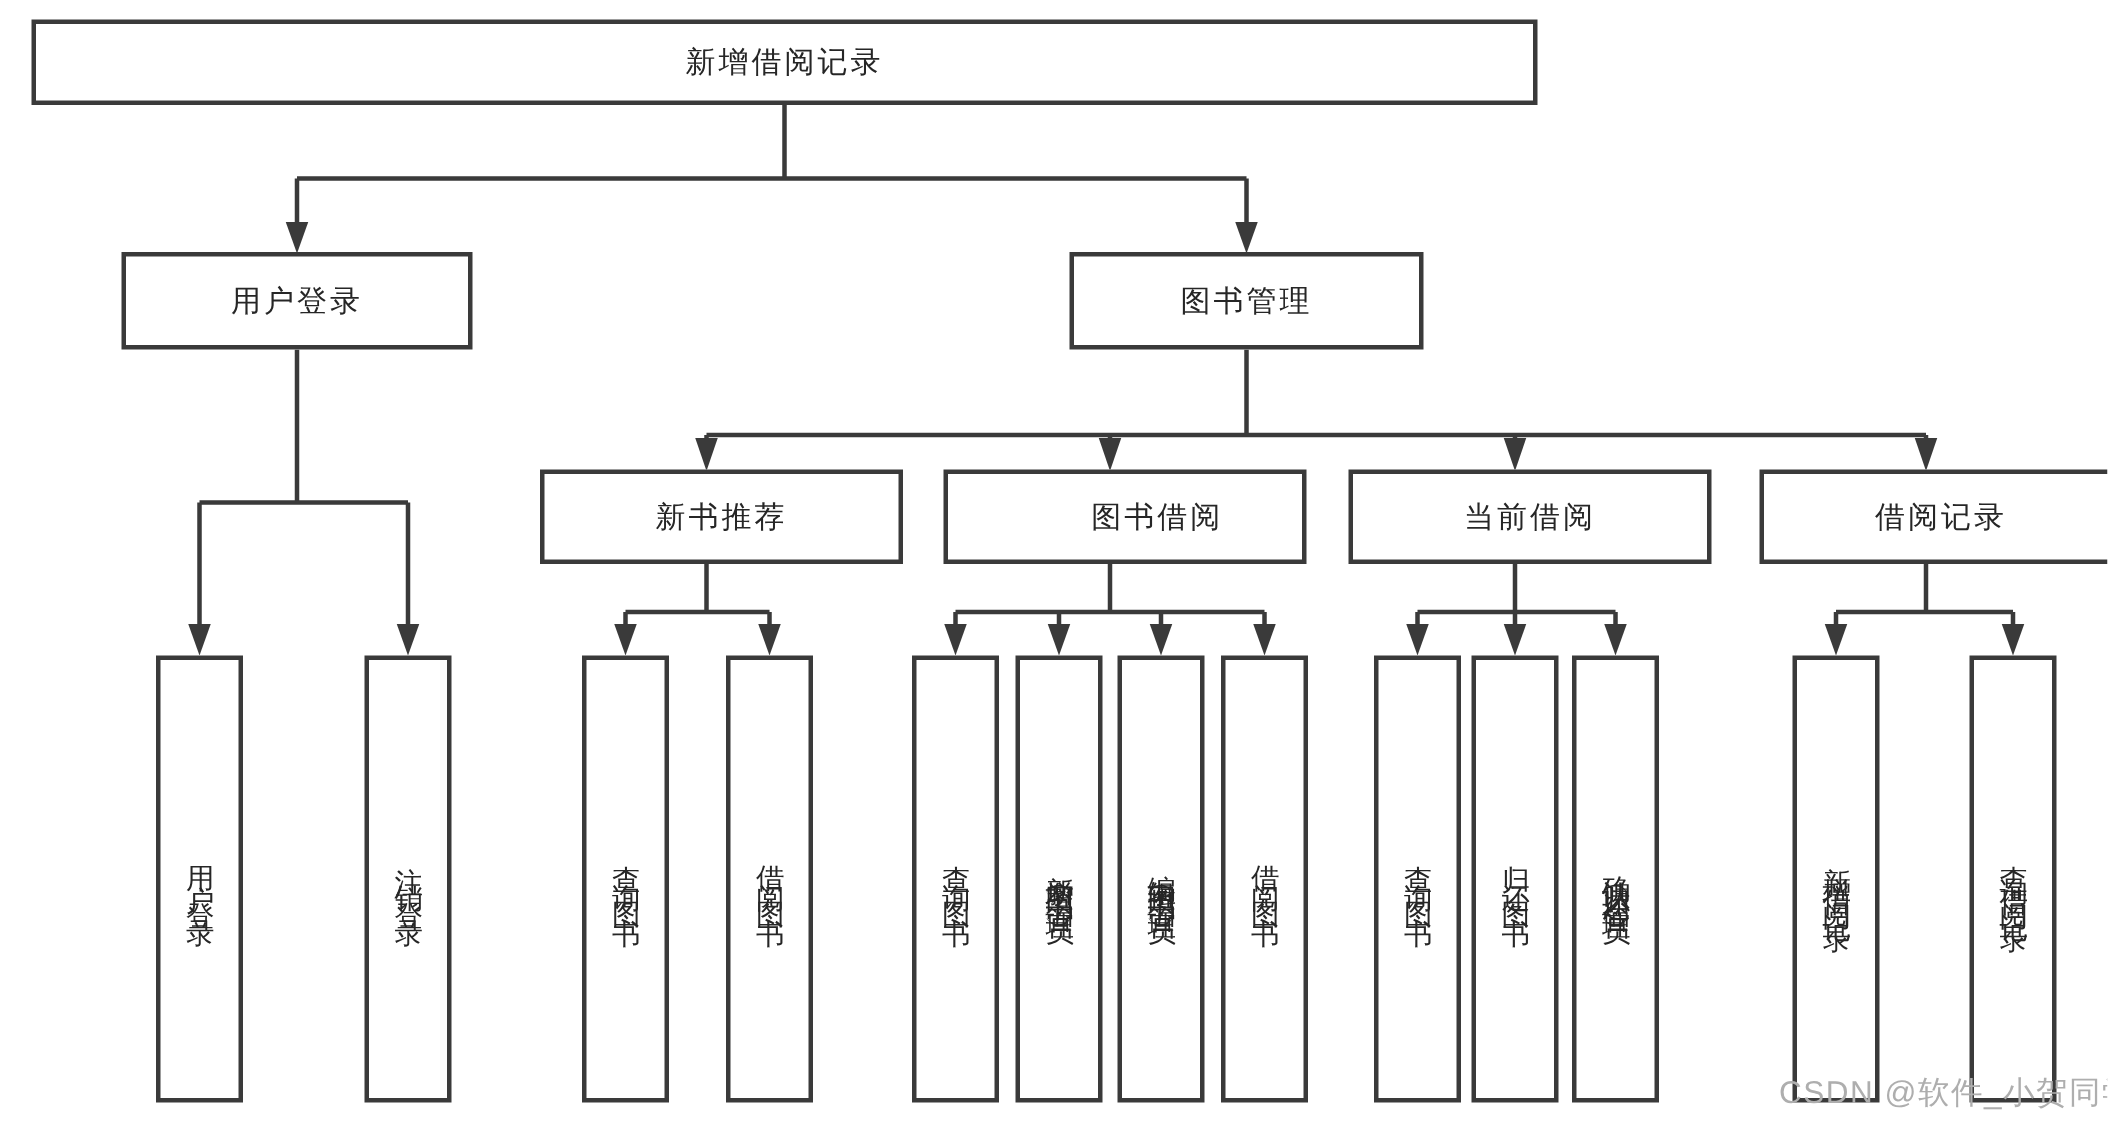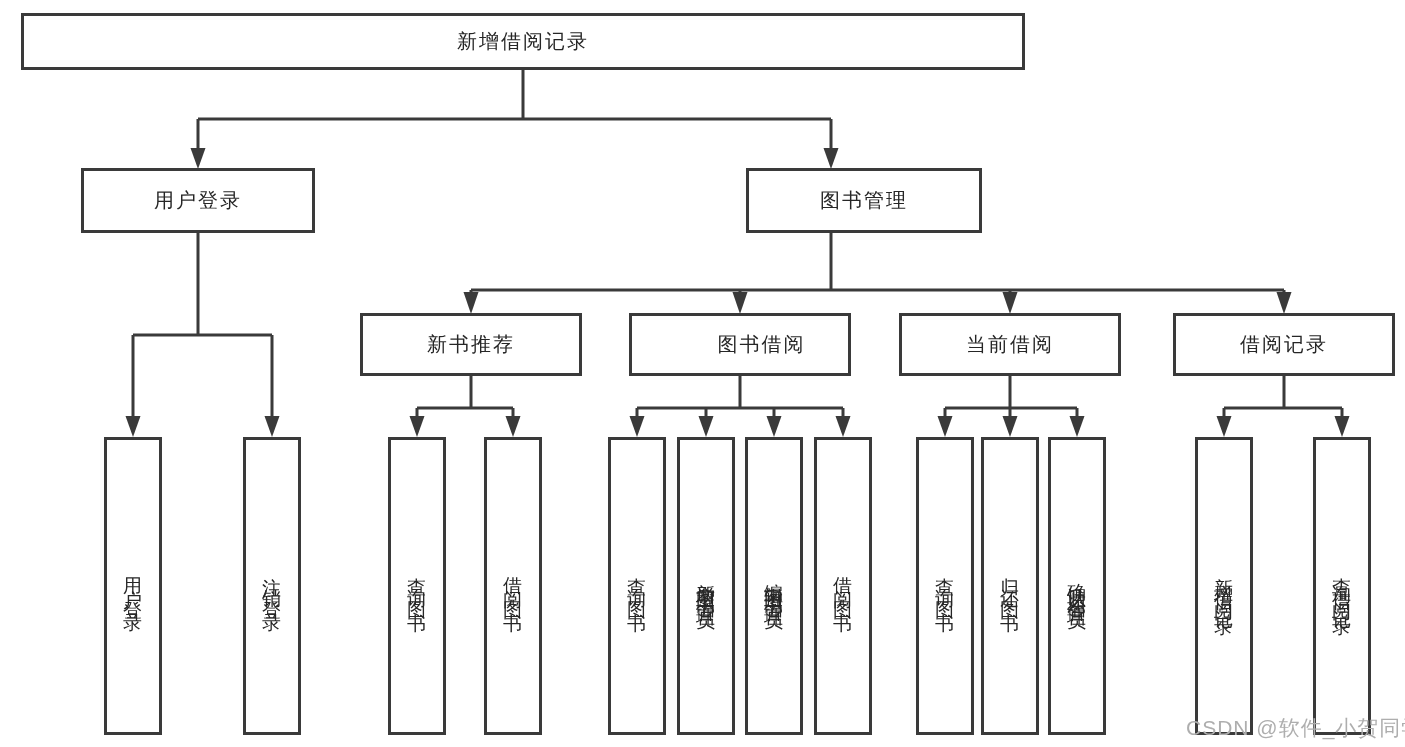--- a/index.html
+++ b/index.html
@@ -24,22 +24,22 @@
     display: flex;
     align-items: center;
     justify-content: center;
     color: #262626;
     font-size: 20px;
     letter-spacing: 2px;
     z-index: 2;
   }
   .node.root   { left: 21px;   top: 13px;  width: 1004px; height: 57px; }
   .node.l2a    { left: 81px;   top: 168px; width: 234px;  height: 65px; }
-  .node.l2b    { left: 713px;  top: 168px; width: 236px;  height: 65px; margin-left: 33px; }
-  .node.l3     { top: 313px;   width: 222px; height: 63px; }
+  .node.l2b    { left: 713px;  top: 168px; width: 236px;  height: 65px; }
+  .node.l3     { top: 313px;   width: 242px; height: 63px; }
   .node.l3a    { left: 360px; }
   .node.l3b    { left: 629px; padding-left: 43px; }
   .node.l3c    { left: 899px; }
   .node.l3d    { left: 1173px; }
   .node.leaf   { top: 437px; width: 58px; height: 298px; font-size: 19px; letter-spacing: 0; }
   .leaf span {
     writing-mode: vertical-rl;
     text-orientation: mixed;
     letter-spacing: 12px;
     line-height: 1;

